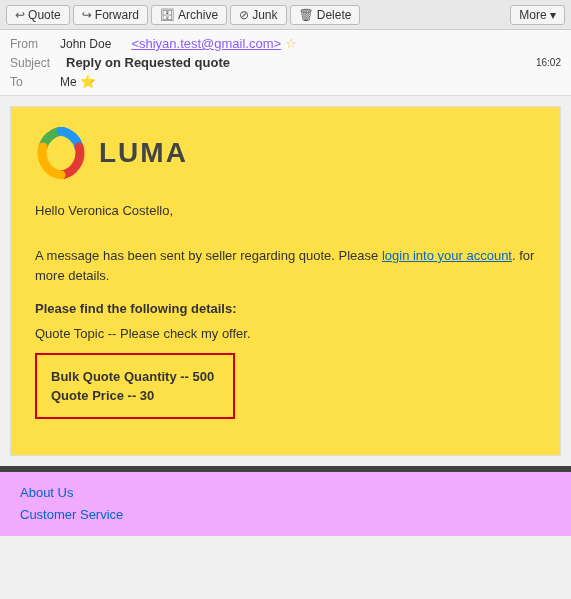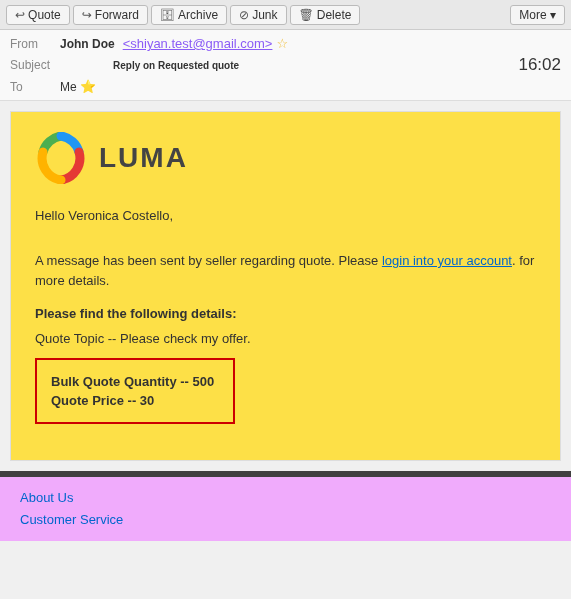--- a/index.html
+++ b/index.html
@@ -69,26 +69,25 @@
       color: #0066cc;
       text-decoration: underline;
     }
     .subject-row {
       display: flex;
       align-items: center;
       justify-content: space-between;
     }
     .subject-text {
       font-weight: bold;
+      font-size: 13px;
+    }
+    .time-text {
+      color: #333;
       font-size: 10px;
-      margin-left: 47px;
-    }
-    .time-text {
-      color: #333;
-      font-size: 17px;
     }
     .star-icon { color: #f0c040; font-size: 13px; margin-left: 4px; }
 
     
     .email-content-area {
       background: #f0f0f0;
       overflow-y: auto;
       height: calc(599px - 30px - 62px);
       position: relative;
     }
@@ -204,21 +203,21 @@
     <span>Delete</span>
   </button>
   <button class="toolbar-btn toolbar-more">
     <span>More ▾</span>
   </button>
 </div>
 
 <div class="email-header">
   <div class="email-meta-row">
     <span class="label">From</span>
-    <span class="value" style="font-weight:bold; margin-right:8px;">John Doe</span>
+    <span class="value" style="font-weight:normal; margin-right:20px;">John Doe</span>
     <span class="email-addr" style="font-size:13px; color:#8b5cf6; text-decoration:underline;">&lt;shiyan.test@gmail.com&gt;</span>
     <span class="star-icon">☆</span>
   </div>
   <div class="email-meta-row subject-row">
     <div style="display:flex; align-items:center; gap:6px;">
       <span class="label">Subject</span>
       <span class="subject-text">Reply on Requested quote</span>
     </div>
     <span class="time-text">16:02</span>
   </div>

